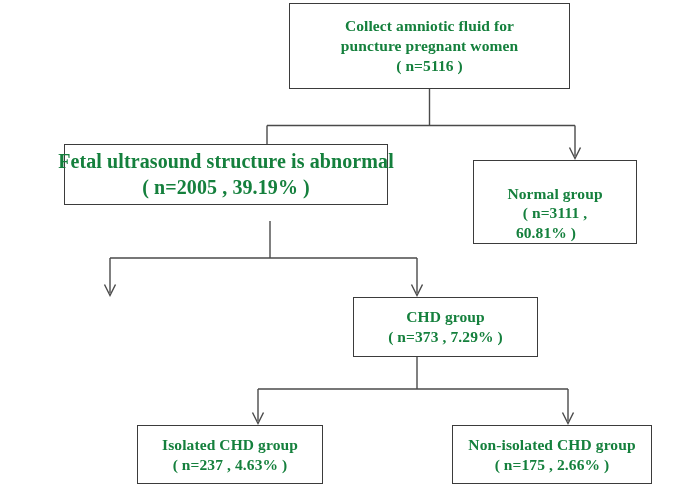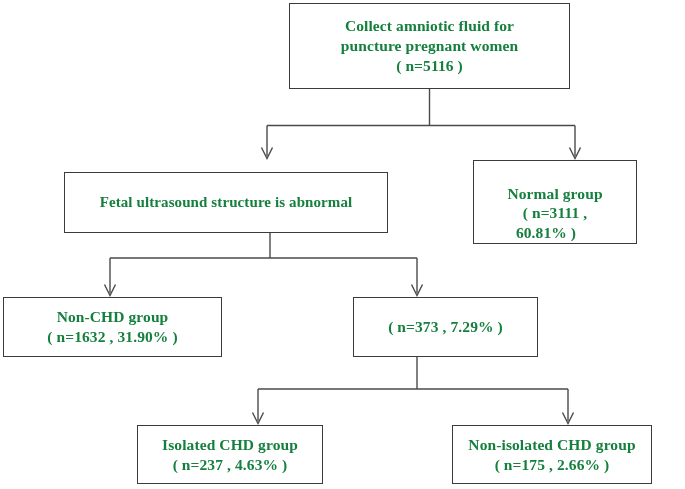--- a/index.html
+++ b/index.html
@@ -40,21 +40,21 @@
     color: #15803d;
     letter-spacing: 0.1px;
   }
   .node .ln {
     display: block;
     white-space: nowrap;
     line-height: 1.28;
   }
   
   #node-root      { left: 289px; top: 3px;   width: 281px; height: 86px;  font-size: 15.5px; }
-  #node-abnormal  { left: 64px;  top: 172px; width: 324px; height: 61px;  font-size: 15px; text-align: right; }
+  #node-abnormal  { left: 64px;  top: 144px; width: 324px; height: 61px;  font-size: 20px; text-align: right; }
   #node-normal    { left: 473px; top: 160px; width: 164px; height: 84px;  font-size: 15.5px; justify-content: flex-end; }
   #node-nonchd    { left: 3px;   top: 297px; width: 219px; height: 60px;  font-size: 15.5px; }
   #node-chd       { left: 353px; top: 297px; width: 185px; height: 60px;  font-size: 15.5px; }
   #node-isolated  { left: 137px; top: 425px; width: 186px; height: 59px;  font-size: 15.5px; }
   #node-nonisolated { left: 452px; top: 425px; width: 200px; height: 59px; font-size: 15.5px; }
 
   
   #node-normal .ln-shift { padding-right: 18px; }
 </style>
 </head>
@@ -108,34 +108,32 @@
   </svg>
 
   <div class="node" id="node-root">
     <span class="ln">Collect amniotic fluid for</span>
     <span class="ln">puncture pregnant women</span>
     <span class="ln">( n=5116 )</span>
   </div>
 
   <div class="node" id="node-abnormal">
     <span class="ln">Fetal ultrasound structure is abnormal</span>
+    <span class="ln">( n=2005 , 39.19% )</span>
   </div>
 
   <div class="node" id="node-normal">
     <span class="ln">Normal group</span>
     <span class="ln">( n=3111 ,</span>
     <span class="ln ln-shift">60.81% )</span>
   </div>
 
-  <div class="node" id="node-nonchd">
-    <span class="ln">Non-CHD group</span>
-    <span class="ln">( n=1632 , 31.90% )</span>
-  </div>
 
   <div class="node" id="node-chd">
+    <span class="ln">CHD group</span>
     <span class="ln">( n=373 , 7.29% )</span>
   </div>
 
   <div class="node" id="node-isolated">
     <span class="ln">Isolated CHD group</span>
     <span class="ln">( n=237 , 4.63% )</span>
   </div>
 
   <div class="node" id="node-nonisolated">
     <span class="ln">Non-isolated CHD group</span>

